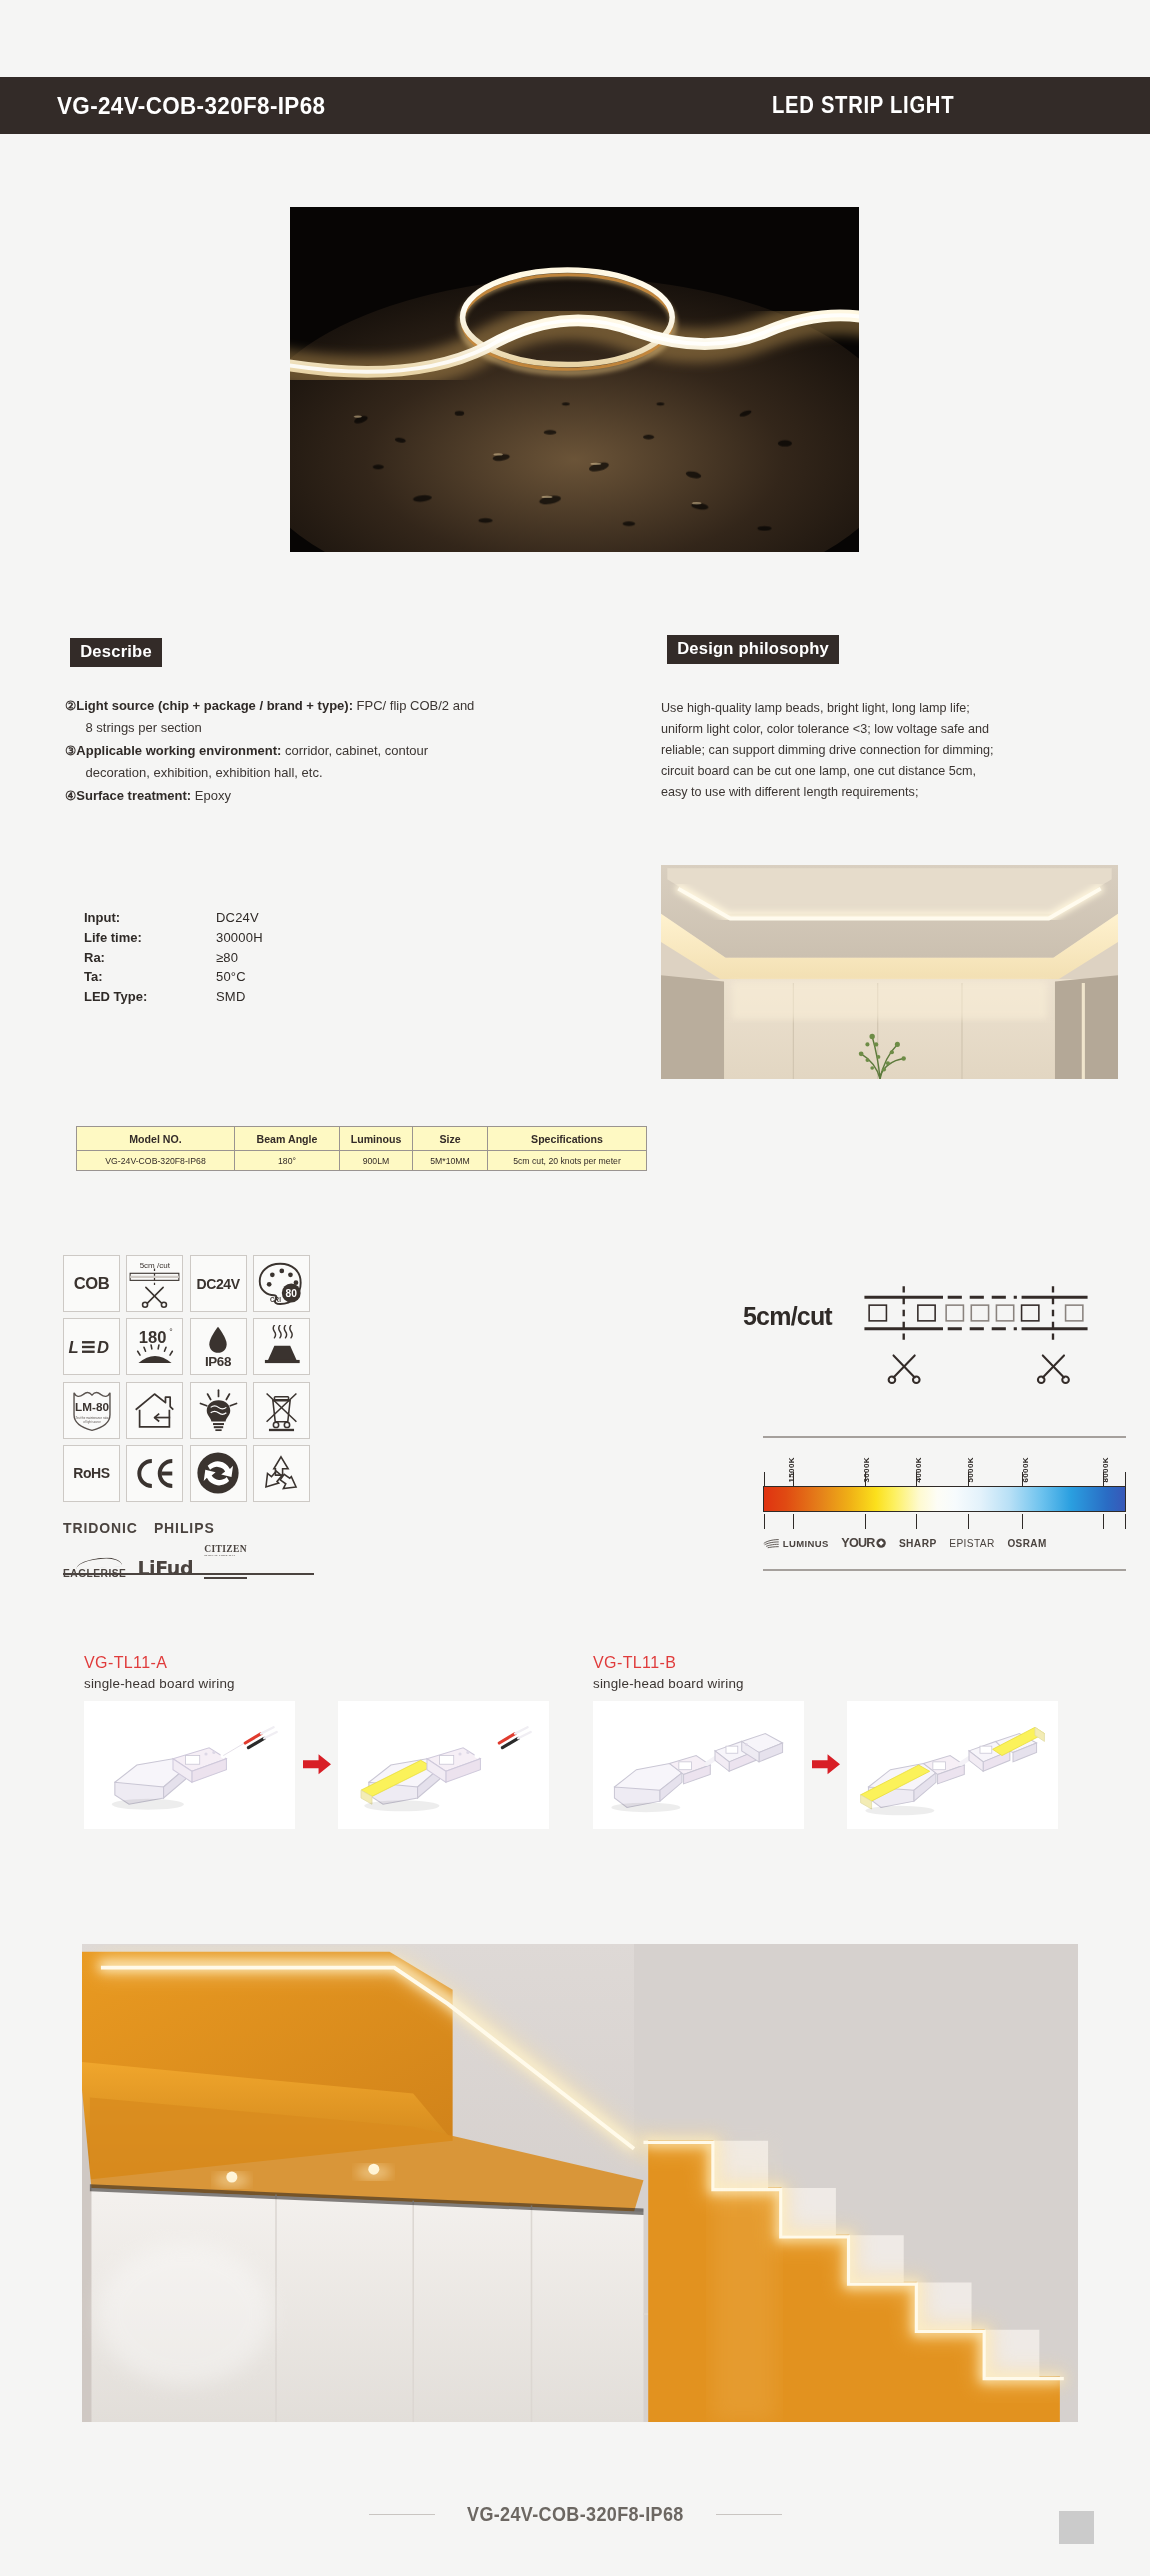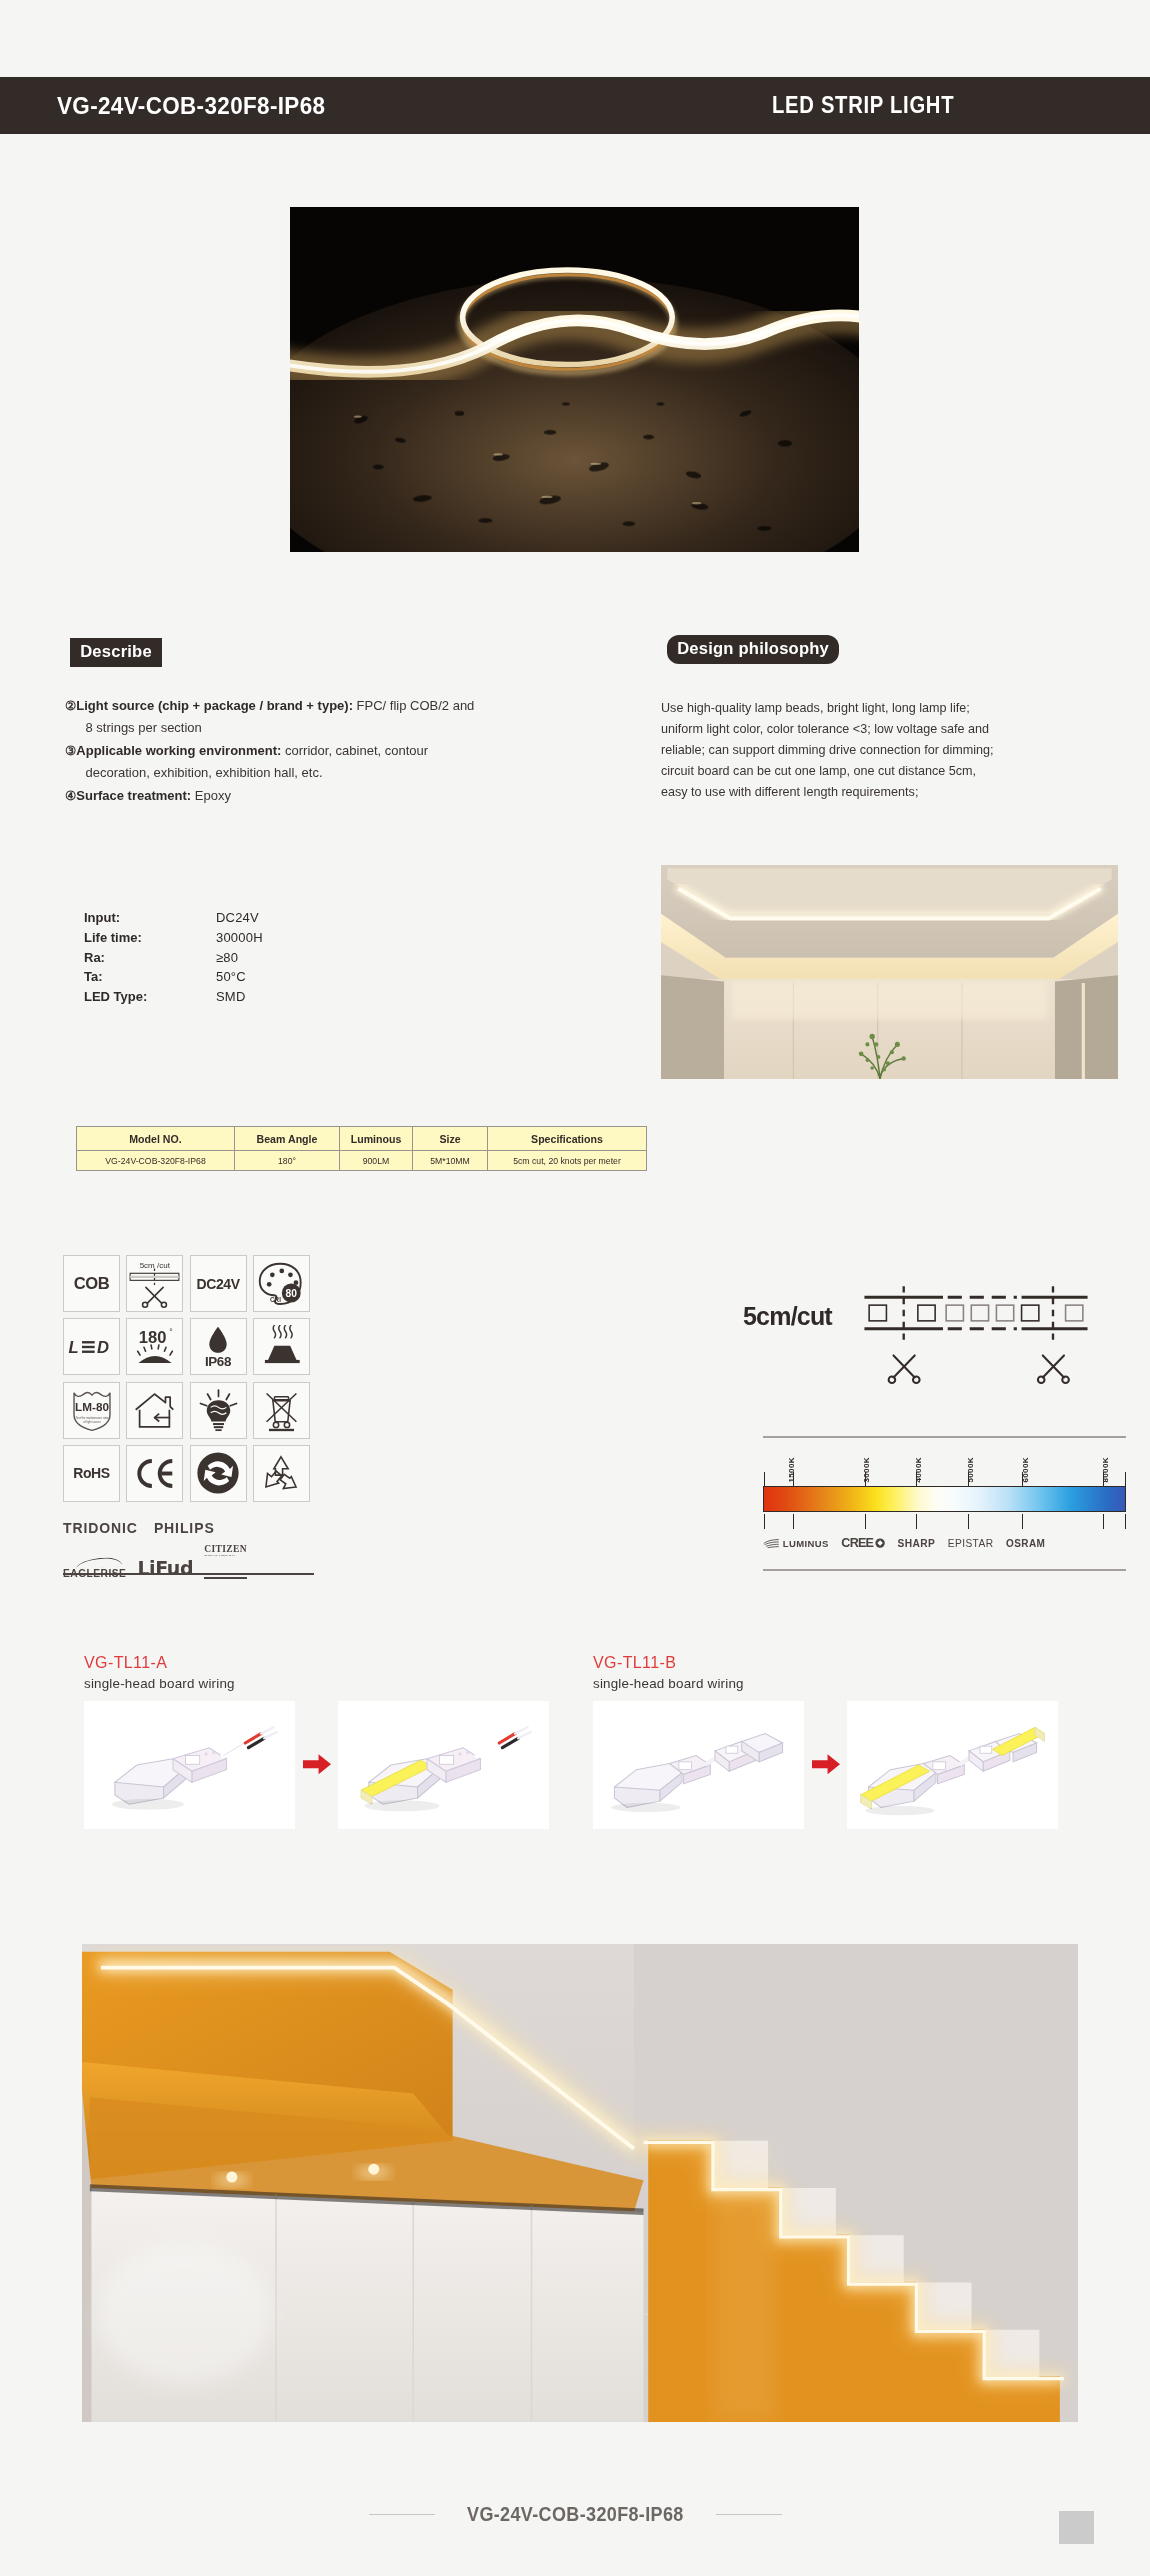--- a/index.html
+++ b/index.html
@@ -56,21 +56,21 @@
   .sec-label {
     position: absolute;
     background: #332b28;
     color: #fff;
     font-size: 16.6px;
     font-weight: bold;
     padding: 4px 10.2px 4.7px 10.2px;
     letter-spacing: 0.2px;
   }
   #label-describe { left: 70px; top: 638px; }
-  #label-design { left: 667px; top: 635px; border-radius: 12px; }
+  #label-design { left: 667px; top: 635px; }
 
   
   .describe-block {
     position: absolute;
     left: 65px; top: 695px;
     width: 556px;
   }
   .desc-item {
     font-size: 13px;
     line-height: 1.68;
@@ -789,21 +789,21 @@
         <g fill="none" stroke="#4a433f" stroke-width="1.1">
           <path d="M20 2 C10 2 3 5 1 7"></path>
             <path d="M20 5 C11 5 5 7 2 8.6"></path>
           <path d="M20 8 C12 8 7 9.5 4 10.6"></path>
             <path d="M20 11 C14 11 9 11.8 6 12.4"></path>
         </g>
       </svg>
       <span style="font-size:9.5px">LUMINUS</span>
     </span>
     <span style="display:flex;align-items:center;gap:1.6px">
-      <span style="font-size:12.6px;letter-spacing:-0.8px">CREE</span>
+      <span style="font-size:12.6px;letter-spacing:-0.8px">YOUR</span>
       <svg width="10.2" height="10.2" viewBox="0 0 13 13">
         <circle cx="6.5" cy="6.5" r="6" fill="#4a433f"></circle>
         <path d="M3 6.5 L6.5 3 L10 6.5 L6.5 10 Z" fill="#fff"></path>
       </svg>
     </span>
     <span style="font-size:10.2px">SHARP</span>
     <span style="font-size:10.2px;font-weight:normal">EPISTAR</span>
     <span style="font-size:10px">OSRAM</span>
   </div>
 </div>

